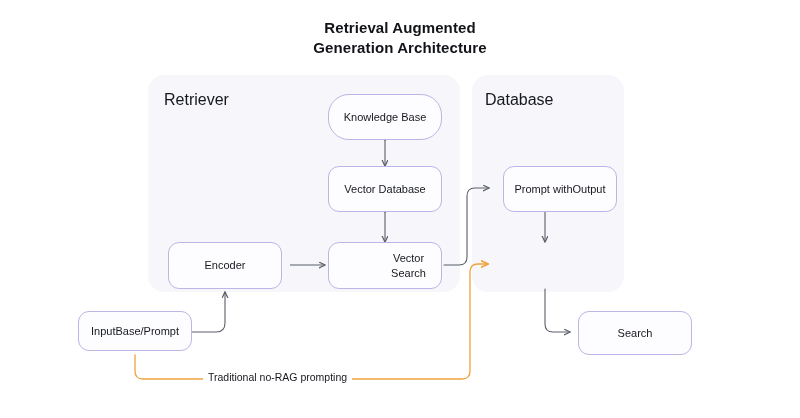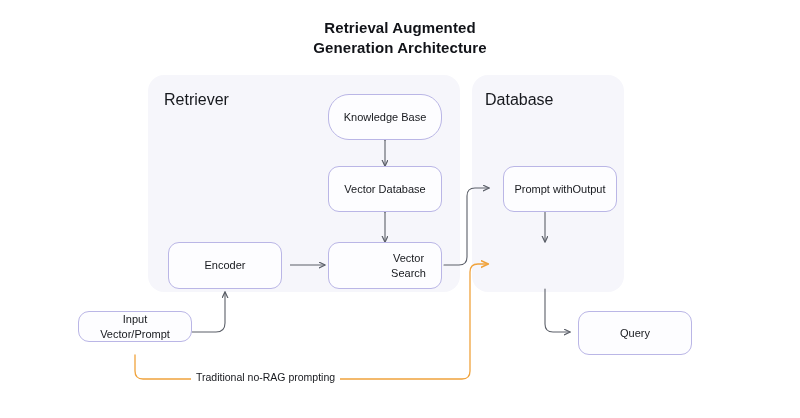--- a/index.html
+++ b/index.html
@@ -119,21 +119,21 @@
 
     <g>
       <path d="M192,332 L216,332 Q225,332 225,323 L225,292" fill="none" stroke="#5b5f68" stroke-width="1.1" stroke-linecap="round" marker-end="url(#ah)"></path>
     </g>
 
     <g>
       <path d="M135,355 L135,371 Q135,379 143,379 L462,379 Q470,379 470,371 L470,272 Q470,264 478,264 L488,264" fill="none" stroke="#f0a33c" stroke-width="1.3" stroke-linecap="round" stroke-linejoin="round" marker-end="url(#ao)"></path>
     </g>
   </svg>
 
-  <div class="edge-label" style="left:191px;top:371px;text-align:right;">Traditional no-RAG prompting</div>
+  <div class="edge-label" style="left:203px;top:371px;text-align:right;">Traditional no-RAG prompting</div>
 
   <div class="node" style="left:328px;top:94px;width:114px;height:46px;border-radius:21px;">
     <span>Knowledge Base</span>
   </div>
 
   <div class="node" style="left:328px;top:166px;width:114px;height:46px;">
     <span>Vector Database</span>
   </div>
 
   <div class="node" style="left:168px;top:242px;width:114px;height:47px;">
@@ -144,21 +144,21 @@
     <span>Vector Search</span>
   </div>
 
   <div class="node" style="left:489px;top:166px;width:114px;height:46px;flex-direction:row;margin-left:14px;">
     <span>Prompt with</span>
     <span>Output</span>
   </div>
 
 
   <div class="node" style="left:578px;top:311px;width:114px;height:44px;">
-    <span>Query</span>
+    <span>Search</span>
   </div>
 
-  <div class="node" style="left:78px;top:311px;width:114px;height:31px;flex-direction:column;">
+  <div class="node" style="left:78px;top:311px;width:114px;height:40px;flex-direction:row;">
     <span>Input</span>
-    <span>Vector/Prompt</span>
+    <span>Base/Prompt</span>
   </div>
 
 </div>
 
 </body></html>

